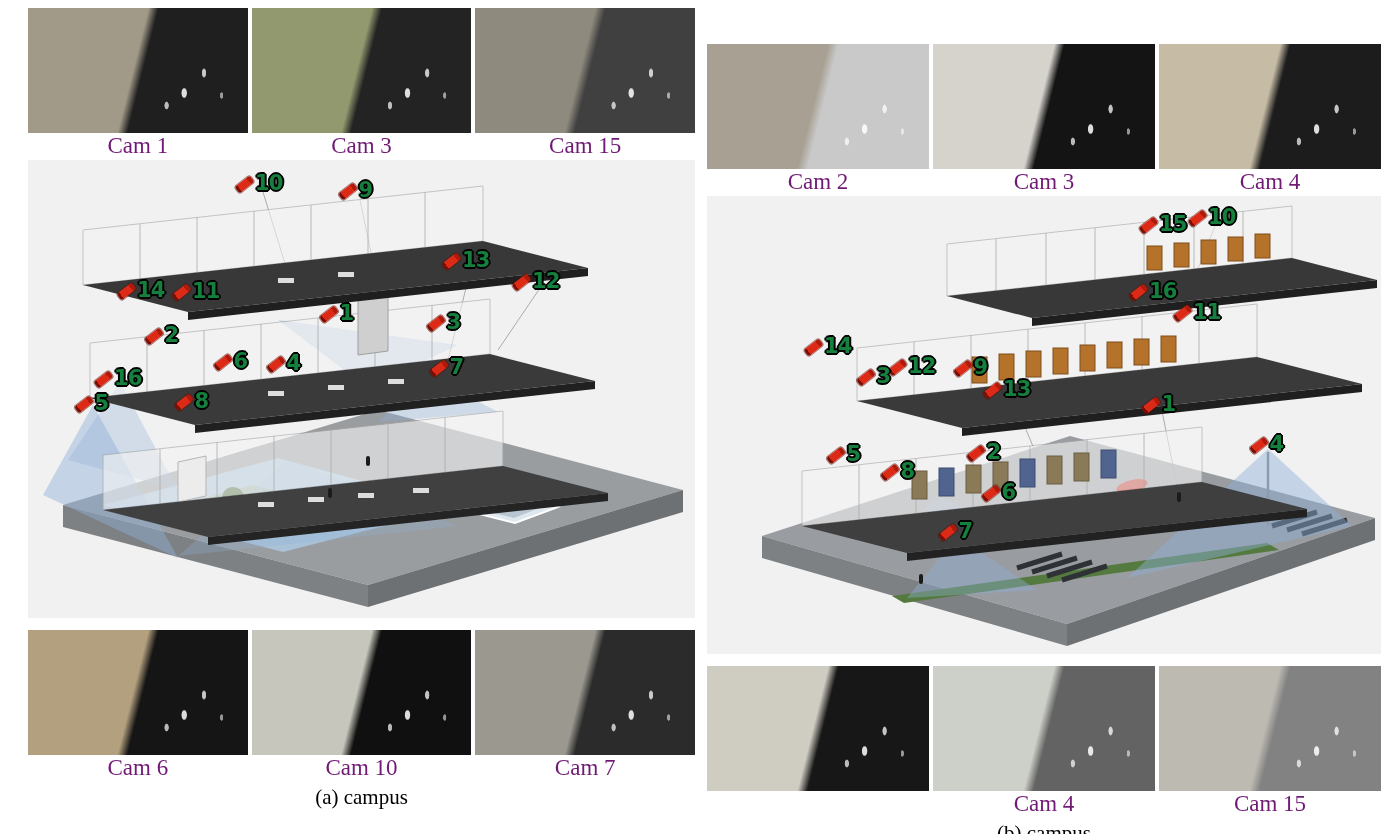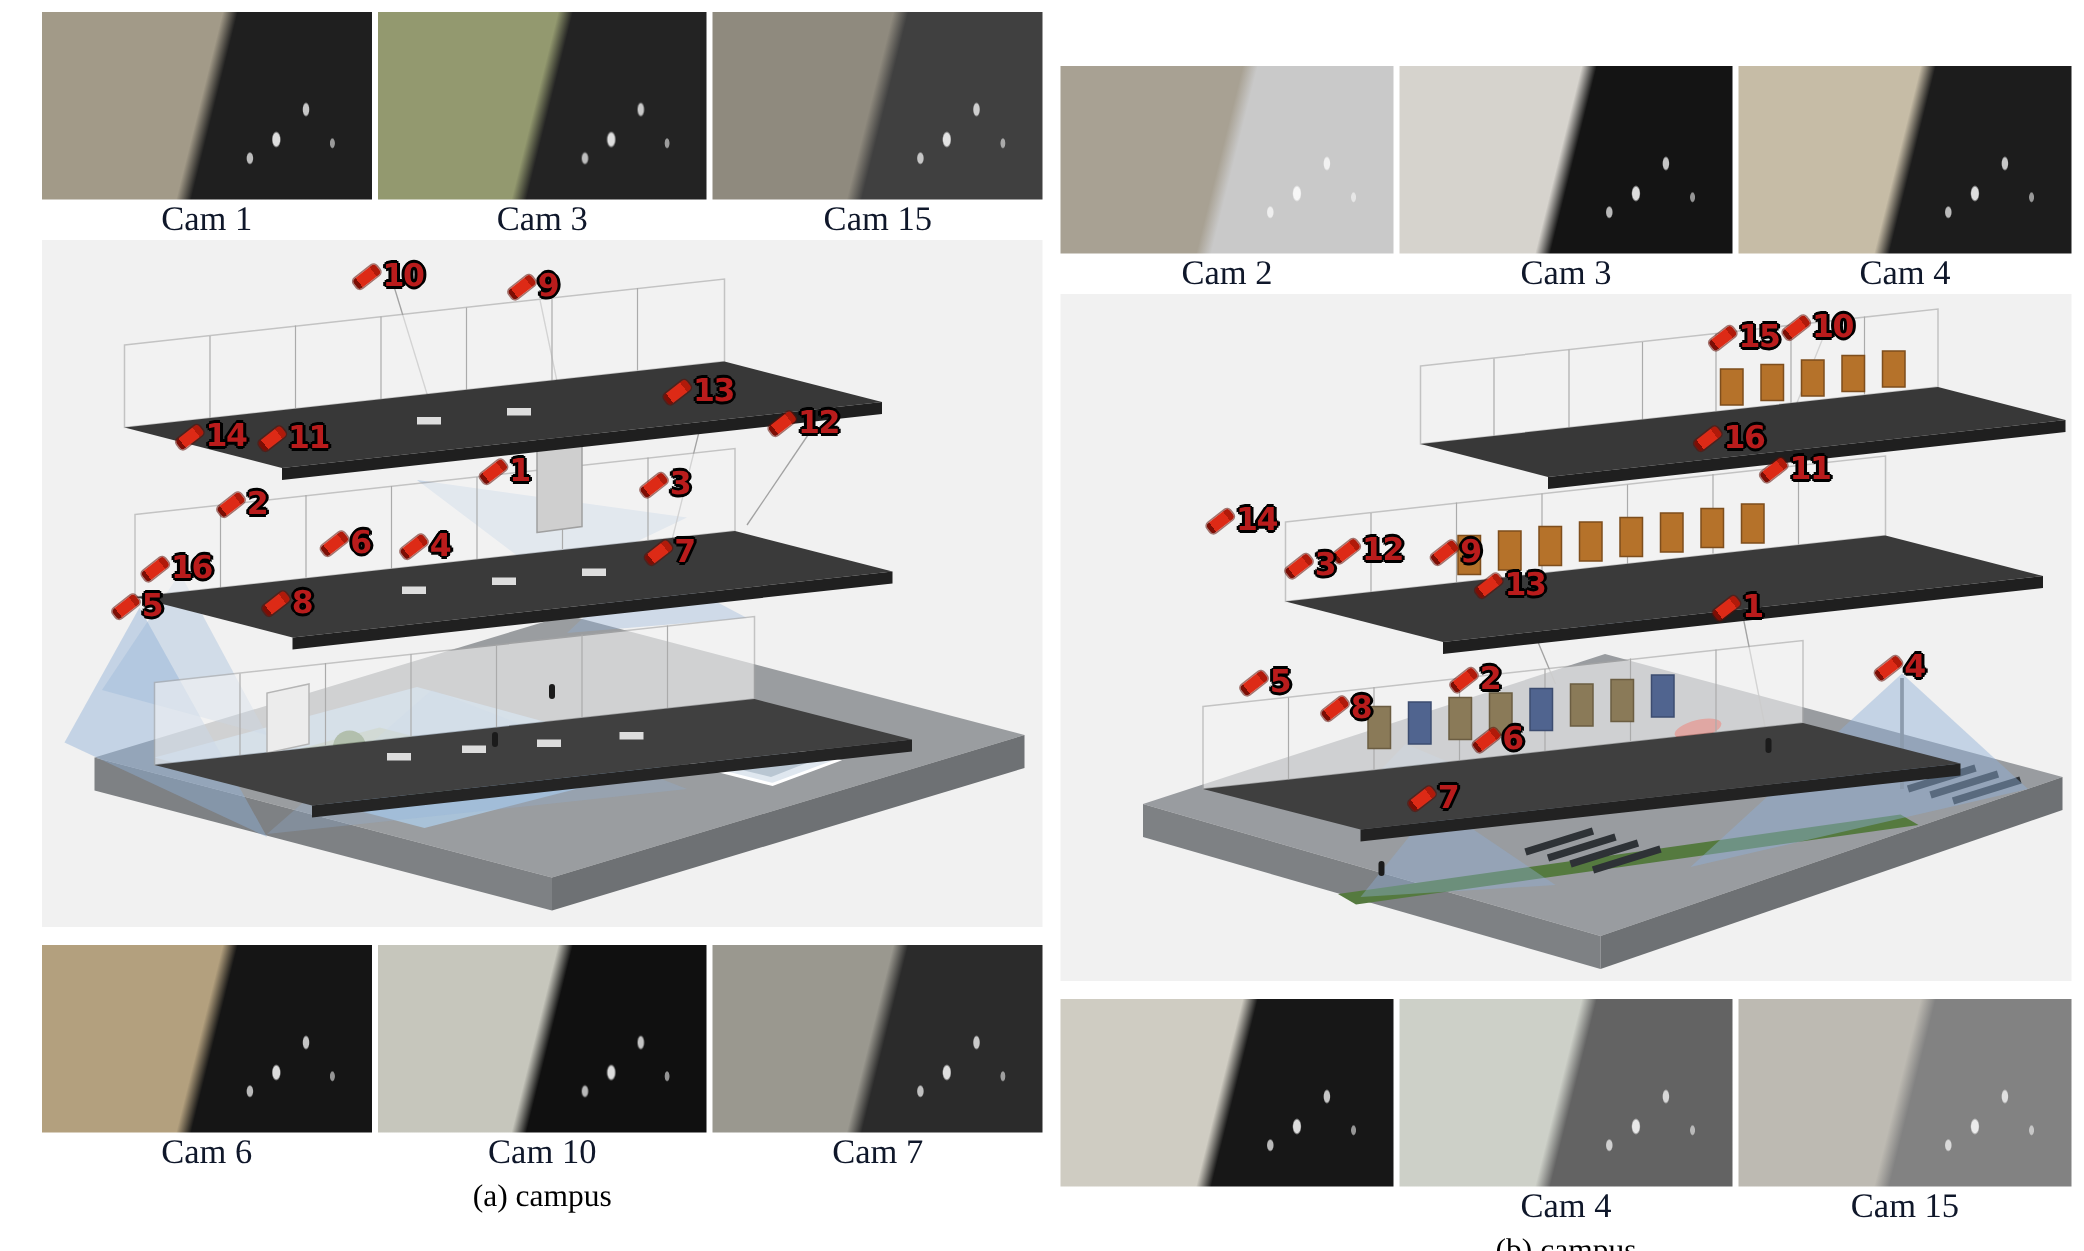--- a/index.html
+++ b/index.html
@@ -12,31 +12,31 @@
   .thumb-row{display:flex;gap:4px;}
   .thumb{flex:1;margin:0;}
   .thumb-img{height:125px;position:relative;background:#777;}
   
   .thumb-img::after{content:"";position:absolute;inset:0;
     background:
       radial-gradient(5px 9px at 71% 68%, rgba(255,255,255,.85) 45%, transparent 62%),
       radial-gradient(4px 8px at 80% 52%, rgba(255,255,255,.75) 45%, transparent 62%),
       radial-gradient(4px 7px at 63% 78%, rgba(255,255,255,.7) 45%, transparent 62%),
       radial-gradient(3px 6px at 88% 70%, rgba(255,255,255,.55) 45%, transparent 62%);}
-  .thumb-label{height:26px;line-height:25px;text-align:center;font-size:23px;color:#0f172a;}
+  .thumb-label{height:26px;line-height:25px;text-align:center;font-size:23px;color:#701a75;}
 
   .model{position:relative;height:458px;margin-top:1px;background:#f1f1f1;}
   .model svg{position:absolute;left:0;top:0;}
   .markers{position:absolute;left:0;top:0;width:100%;height:100%;z-index:5;}
   .marker{position:absolute;display:flex;align-items:center;gap:1px;transform:translate(-55%,-55%);}
   .cam-icon{width:19px;height:8px;border-radius:2.5px;flex:0 0 auto;
     background:linear-gradient(90deg,#7c0e05 0 16%,#dd2a16 16% 78%,#b01a0a 78% 100%);
     box-shadow:0 0 0 1px rgba(96,12,4,.55);transform:rotate(-38deg);}
   .marker-num{font-family:"DejaVu Sans",sans-serif;font-weight:bold;font-size:21px;
-    letter-spacing:-1px;color:#b91c1c;line-height:1;
+    letter-spacing:-1px;color:#15803d;line-height:1;
     text-shadow:-2px 0 #000,2px 0 #000,0 -2px #000,0 2px #000,
                 -1px -1px #000,1px -1px #000,-1px 1px #000,1px 1px #000;}
 
   .thumb-row.bottom{margin-top:12px;}
   .caption{height:44px;padding-top:4px;text-align:center;font-size:21px;color:#000;}
 </style>
 </head>
 <body>
 
 <div class="page">

